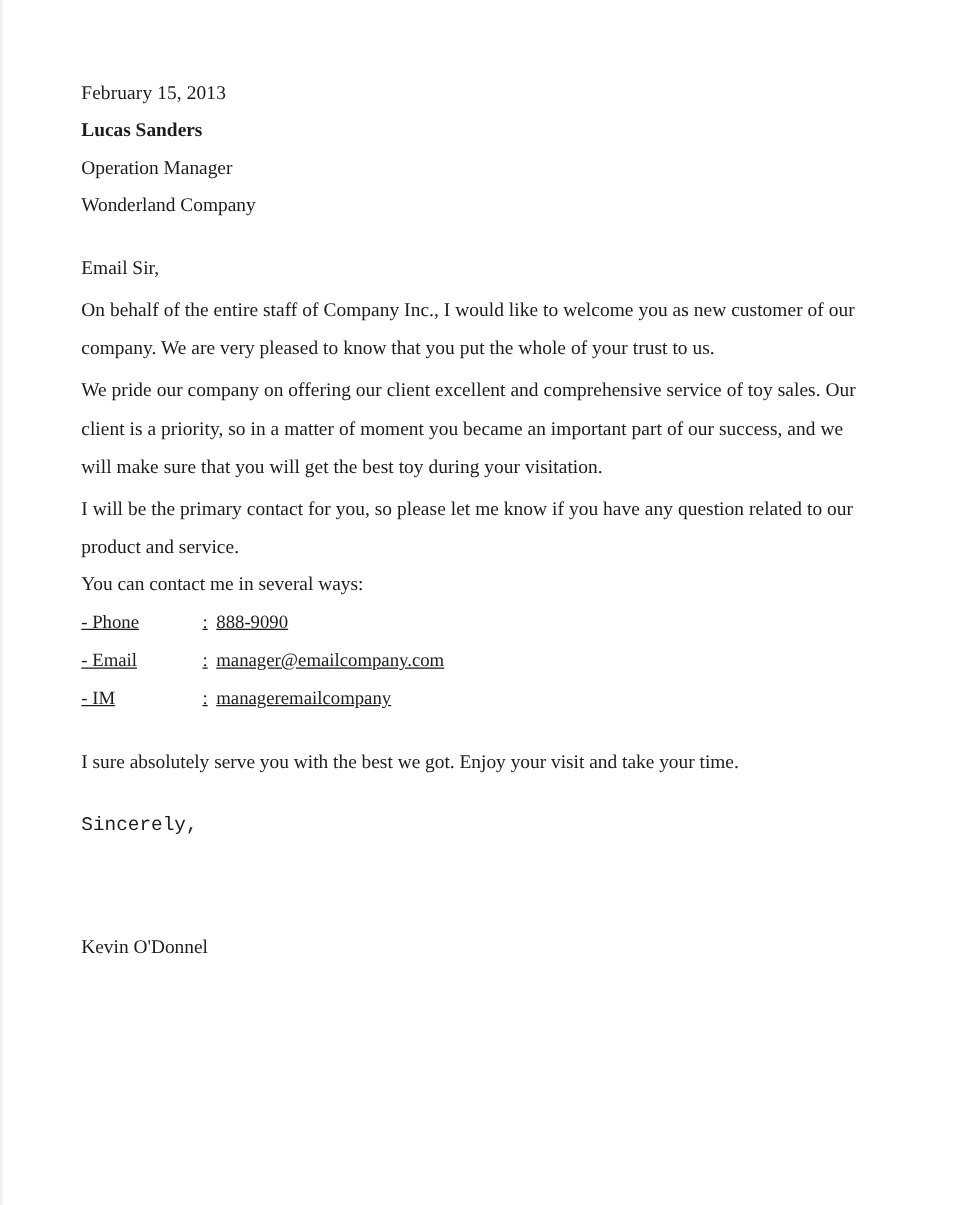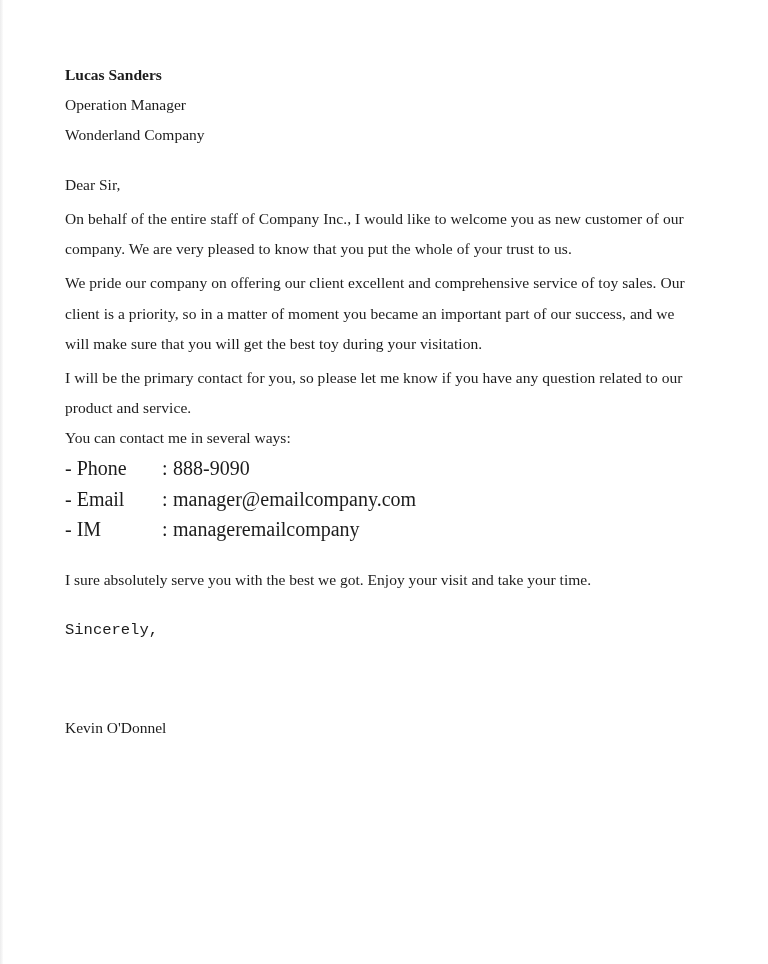--- a/index.html
+++ b/index.html
@@ -77,22 +77,23 @@
   .contact-intro {
     font-size: 15.5px;
     line-height: 30px;
   }
 
   .contact-list {
     margin-top: 0px;
   }
   .contact-row {
     display: flex;
-    font-size: 20px;
+    font-size: 15px;
     line-height: 30.5px;
+    text-decoration: underline;
   }
   .contact-label {
     width: 97px;
     flex: 0 0 97px;
     white-space: nowrap;
   }
   .contact-sep {
     width: 11px;
     flex: 0 0 11px;
   }
@@ -124,28 +125,29 @@
 </style>
 </head>
 <body>
 
 <div class="page">
 
   <div class="scan-edge-left"></div>
 
   <div class="letter">
 
+    <div class="date-line">February 15, 2013</div>
 
     <div class="recipient-block">
       <div class="recipient-name">Lucas Sanders</div>
       <div class="recipient-title">Operation Manager</div>
       <div class="recipient-company">Wonderland Company</div>
     </div>
 
-    <div class="salutation">Dear Sir,</div>
+    <div class="salutation">Email Sir,</div>
 
     <div class="body-paragraph">On behalf of the entire staff of Company Inc., I would like to welcome you as new customer of our company. We are very pleased to know that you put the whole of your trust to us.</div>
 
     <div class="body-paragraph">We pride our company on offering our client excellent and comprehensive service of toy sales. Our client is a priority, so in a matter of moment you became an important part of our success, and we will make sure that you will get the best toy during your visitation.</div>
 
     <div class="body-paragraph">I will be the primary contact for you, so please let me know if you have any question related to our product and service.</div>
 
     <div class="contact-intro">You can contact me in several ways:</div>
 
     <div class="contact-list">

